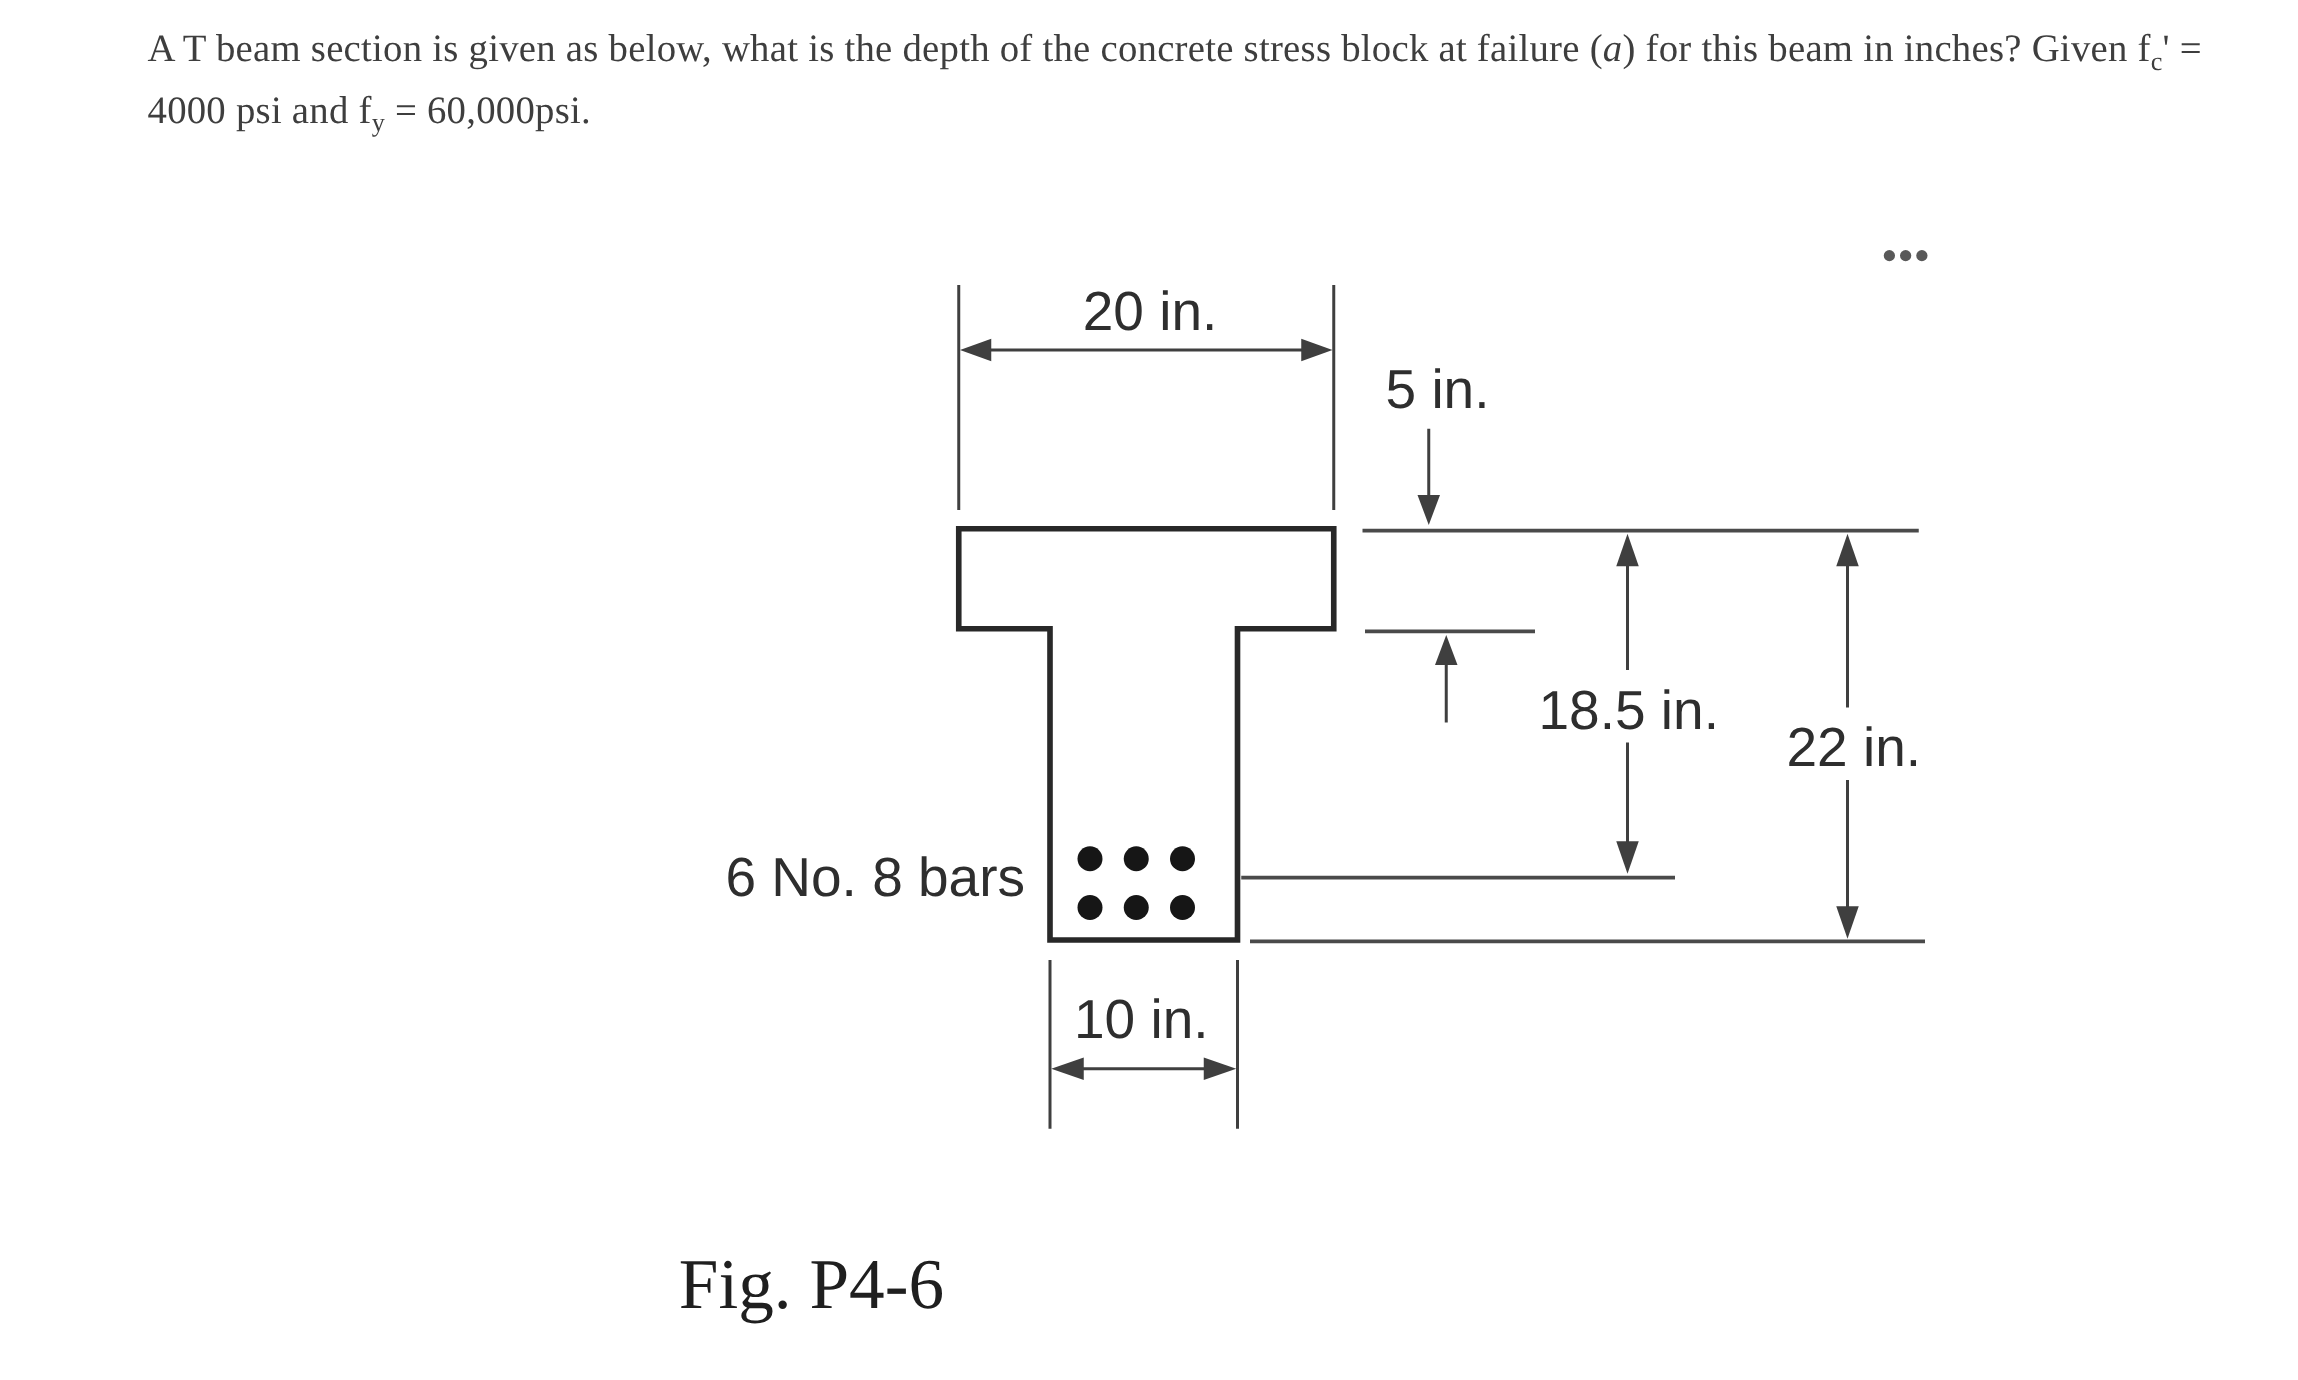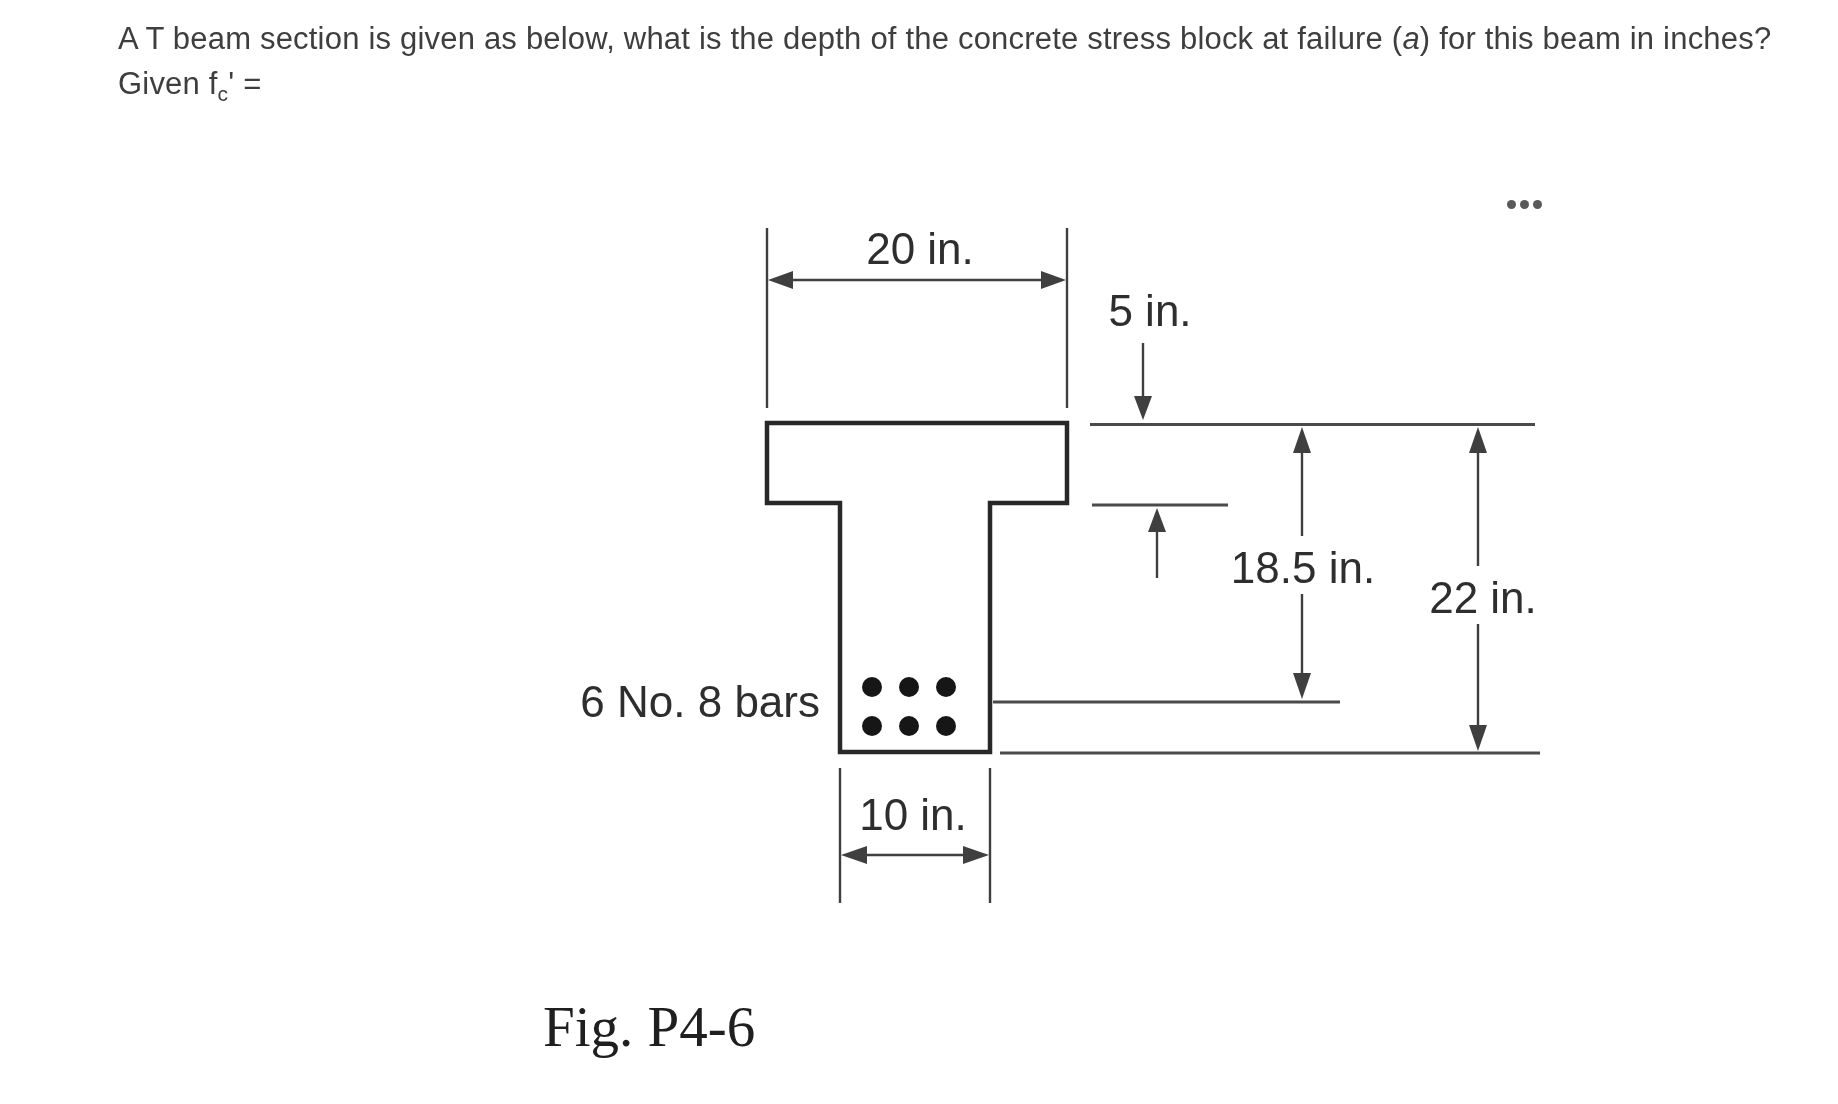--- a/index.html
+++ b/index.html
@@ -1,36 +1,39 @@
 <!DOCTYPE html>
 <html><head>
 <meta charset="utf-8">
 <style>
   html,body{margin:0;padding:0;background:#ffffff;}
   .page{position:relative;width:1838px;height:1104px;background:#ffffff;overflow:hidden;
         font-family:"Liberation Sans",sans-serif;}
   .question{position:absolute;left:118px;top:16px;color:#3e3e3e;font-size:31px;line-height:45px;
-            letter-spacing:0.2px;}
+            letter-spacing:0.2px;font-family:Liberation Serif, serif;}
   .question .sub{font-size:21px;position:relative;top:7px;}
   .question .it{font-style:italic;}
   .more{position:absolute;left:1504px;top:197px;display:flex;gap:4px;align-items:center;
         cursor:pointer;padding:3px;}
   .more .dot{width:9px;height:9px;border-radius:50%;background:#595959;}
   svg.fig{position:absolute;left:0;top:0;}
   .dim-label{font-family:"Liberation Sans",sans-serif;font-size:44px;fill:#2e2e2e;}
   .caption{font-family:"Liberation Serif",serif;font-size:57px;fill:#1f1f1f;}
 </style>
 </head>
 <body>
 
 <div class="page">
 
   <div class="question">
     <div>
       <span>A T beam section is given as below, what is the depth of the concrete stress block at failure (</span><span class="it">a</span><span>) for this beam in inches? Given f</span><span class="sub">c</span><span>' =</span>
+    </div>
+    <div>
+      <span>4000 psi and f</span><span class="sub">y</span><span> = 60,000psi.</span>
     </div>
   </div>
 
   <div class="more" title="More options">
     <span class="dot"></span>
     <span class="dot"></span>
     <span class="dot"></span>
   </div>
 
   <svg class="fig" width="1838" height="1104" viewBox="0 0 1838 1104">

